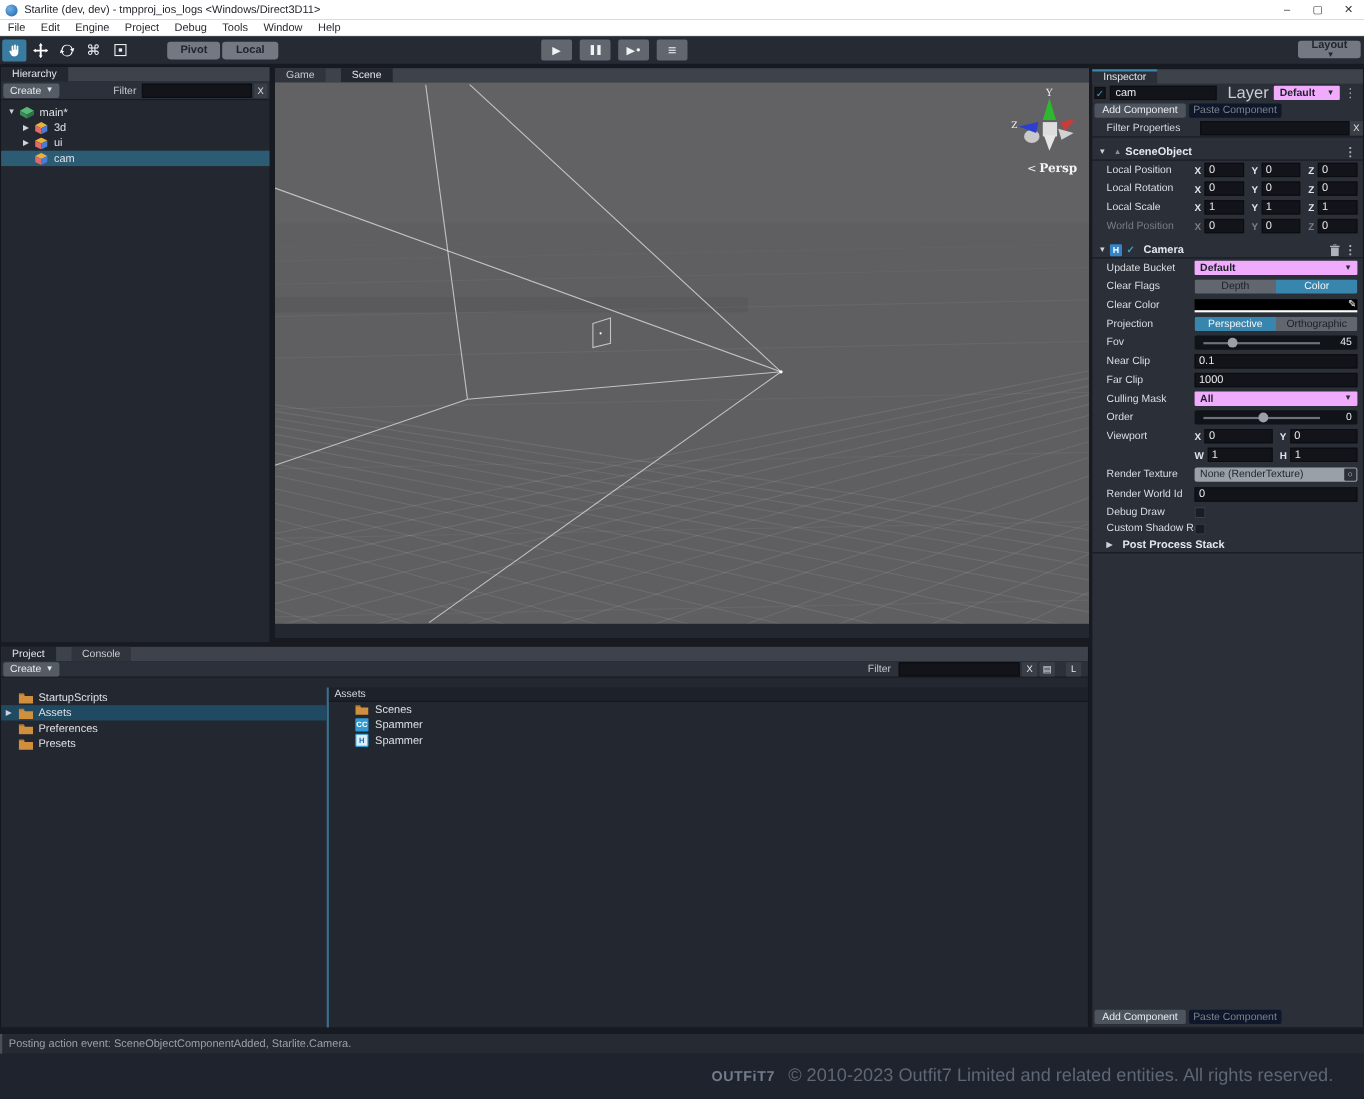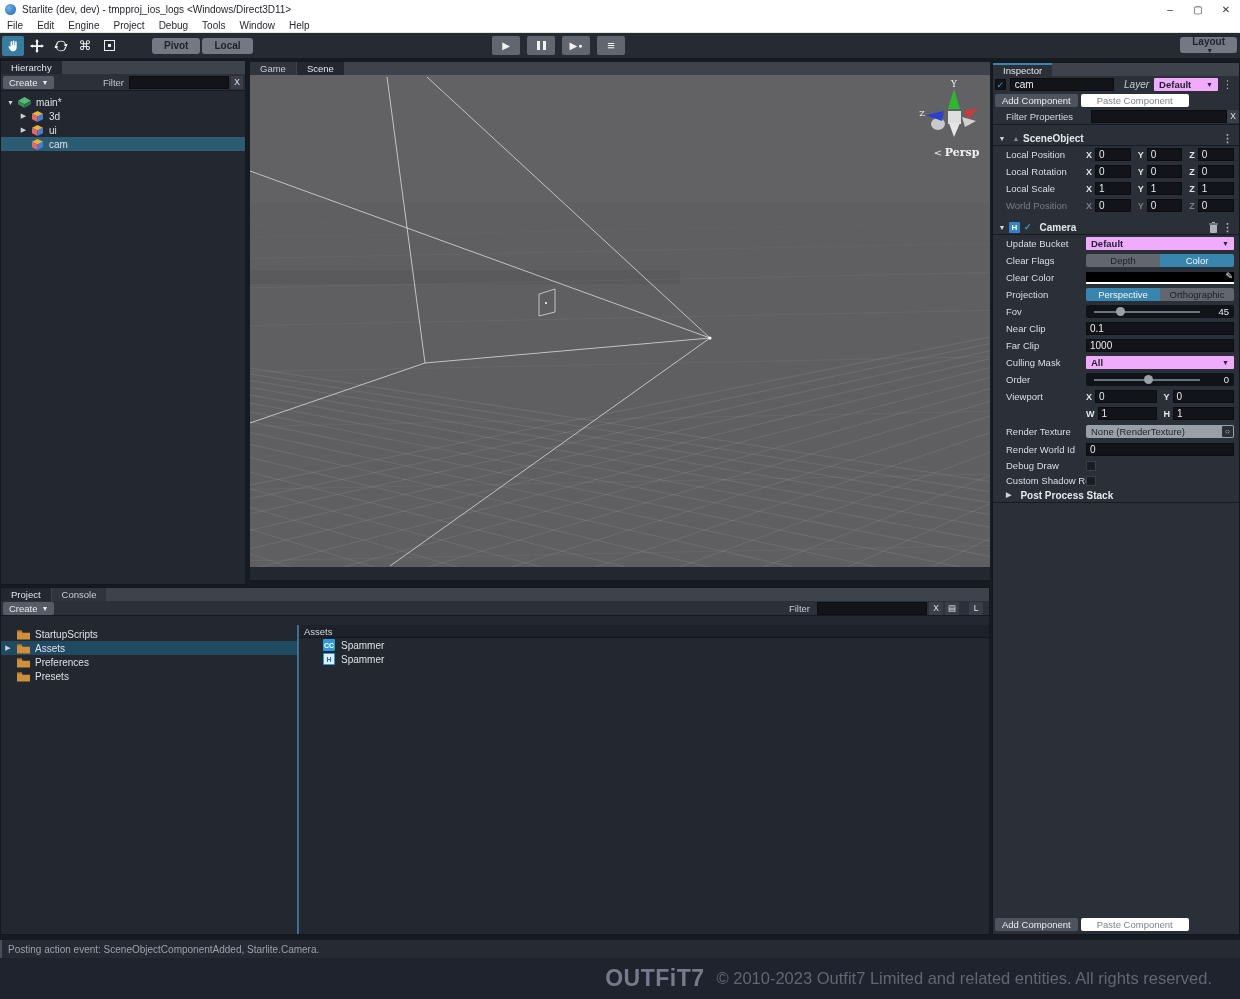--- a/index.html
+++ b/index.html
@@ -25,21 +25,21 @@
   .pl-group { display:flex; margin-left:32px; }
   .gray-btn { background:#737882; color:#20242e; font-size:10px; font-weight:bold; height:16px; padding:0 12px; border-radius:3px; display:flex; align-items:center; justify-content:center; }
   .pl-group .gray-btn { margin-right:2px; min-width:48px; }
   .play-group { position:absolute; left:492px; top:36px; display:flex; gap:7px; }
   .play-btn { width:28px; height:19px; background:#61666f; border-radius:2px; color:#f0f2f4; font-size:10px; display:flex; align-items:center; justify-content:center; gap:1px; }
   .pause-bars i { display:inline-block; width:3px; height:9px; background:#f0f2f4; margin:0 1px; }
   .layout-btn { position:absolute; right:3px; top:37px;flex-direction:column; }
 
   
   .tabstrip { height:13px; background:#3e434b; display:flex; font-size:9.5px; }
-  .tab { padding:0 10px; display:flex; align-items:center; color:#c9cdd3; background:#30343d; margin-right:1px; }
+  .tab { padding:0 10px; display:flex; align-items:center; color:#c9cdd3; background:#30343d; margin-right:14px; }
   .tab.active { background:#23272f; color:#e3e6ea; }
   .dark-input { background:#12141a; border:1px solid #0b0d11; color:#e8eaee; font-size:10px; height:13px; }
   .x-btn { width:12px; height:13px; background:#3a3f47; color:#dfe2e6; font-size:8.5px; display:flex; align-items:center; justify-content:center; }
   .kebab { color:#aeb3ba; font-size:11px; padding:0 4px; }
 
   
   .hierarchy { position:absolute; left:0; top:60px; width:246px; height:525px; background:#23272f; border:1px solid #14171d; }
   .hier-toolbar { height:17px; background:#2b303a; display:flex; align-items:center; padding:0 2px; border-bottom:1px solid #171a20; }
   .create-btn { background:#565c66; color:#e6e9ed; font-size:9.5px; height:13px; padding:0 6px; border-radius:2px; display:flex; align-items:center; gap:4px; }
   .create-btn .dd { font-size:7px; }
@@ -56,27 +56,27 @@
   .vp-btn { padding:0 7px; height:13px; display:flex; align-items:center; border-right:1px solid #6b6b6e; background:rgba(0,0,0,0.04); }
   .vp-right { margin-left:auto; display:flex; }
   .viewport { position:relative; width:740px; height:492px; background:#5f5f62; overflow:hidden; }
 
   
   .inspector { position:absolute; left:992px; top:62px; width:248px; height:873px; background:#2b2f38; border:1px solid #14171d; }
   .inspector .tabstrip .tab.active { border-top:2px solid #3a86ae; background:#2b2f38; }
   .name-row { height:16px; display:flex; align-items:center; padding:1px 2px; }
   .chk { width:11px; height:11px; background:#12141a; border:1px solid #0b0d11; color:#3fa0c8; font-size:9px; line-height:10px; text-align:center; }
   .name-field { width:108px; margin-left:4px; padding:0 4px; display:flex; align-items:center; }
-  .layer-label { font-size:10px; color:#c9cdd3; margin-left:10px;font-style:italic; }
+  .layer-label { font-size:15px; color:#c9cdd3; margin-left:10px; }
   .dd-gray { background:#f0abfc; color:#1c2029; font-size:9.5px; font-weight:bold; height:13px; display:flex; align-items:center; padding:0 5px; border-radius:1px; position:relative; }
   .dd-gray .dd { margin-left:auto; font-size:7px; color:#262b33; }
   .layer-dd { width:66px; margin-left:5px; }
   .comp-btn-row { height:16px; display:flex; align-items:center; padding:0 2px; gap:3px; }
   .add-comp { background:#4e545e; color:#e9ebef; font-size:9.5px; height:13px; padding:0 7px; border-radius:2px; display:flex; align-items:center; }
-  .paste-comp { background:#ffffff; color:#7c838d; font-size:9.5px; height:13px; padding:0 16px; border-radius:2px; display:flex; align-items:center; }
+  .paste-comp { background:#0f172a; color:#7c838d; font-size:9.5px; height:13px; padding:0 4px; border-radius:2px; display:flex; align-items:center; }
   .filter-props { height:17px; display:flex; align-items:center; padding:0 0 0 13px; border-bottom:1px solid #171a20; }
   .filter-props .lbl { font-size:9.5px; color:#d5d8dd; }
   .filter-props input { flex:1; margin-left:18px; }
   .sec-header { height:15px; display:flex; align-items:center; font-size:10px; color:#e4e7eb; font-weight:bold; padding:0 2px; border-bottom:1px solid #171a20; margin-top:6px; }
   .sec-header .arrow { font-size:7px; color:#cfd3d9; width:14px; text-align:center; }
   .sec-header .mini { font-size:7px; color:#8a9099; width:14px; text-align:center; }
   .sec-header .right { margin-left:auto; display:flex; align-items:center; }
   .comp-icon { width:11px; height:11px; background:#3584c7; color:#fff; font-size:8px; font-weight:bold; text-align:center; line-height:11px; border-radius:1px; margin-right:4px; }
   .prop-row { height:17px; display:flex; align-items:center; padding-left:13px; padding-right:5px; }
   .prop-label { width:80px; font-size:9.5px; color:#dbdee3; flex-shrink:0; white-space:nowrap; overflow:hidden; }
@@ -117,21 +117,21 @@
   .assets-header { height:13px; background:#1d2129; display:flex; align-items:center; font-size:9.5px; color:#d5d8dd; padding-left:5px; border-bottom:1px solid #14171d; }
   .asset-row { height:14px; display:flex; align-items:center; font-size:10px; color:#dde0e5; padding-left:24px; }
   .asset-icon { width:12px; height:12px; margin-right:6px; font-size:7px; font-weight:bold; display:flex; align-items:center; justify-content:center; border-radius:1px; }
   .icon-cc { background:#2e9ad6; color:#fff; }
   .icon-h { background:#ddeefb; color:#1f6fb2; border:1px solid #2e9ad6; }
 
   
   .statusbar { position:absolute; left:0; top:940px; width:1240px; height:18px; background:#262a33; display:flex; align-items:center; border-left:2px solid #4a5058; }
   .statusbar span { font-size:10px; color:#9aa1ac; margin-left:6px; }
   .footer { position:absolute; left:0; top:958px; width:1240px; height:41px; background:#1f232d; display:flex; align-items:center; justify-content:flex-end; padding-right:28px; gap:12px; }
-  .footer .logo { font-size:23px; font-weight:bold; color:#747c8c; letter-spacing:0.5px;margin-left:35px; }
+  .footer .logo { font-size:13px; font-weight:bold; color:#747c8c; letter-spacing:0.5px;margin-left:35px; }
   .footer .copy { font-size:16.5px; color:#5f6775; }
 
   svg text { font-family:"DejaVu Serif", serif; }
 </style>
 </head>
 <body>
 
 <div id="app">
 
   <div class="titlebar">
@@ -650,20 +650,27 @@
           <svg class="tree-icon" viewBox="0 0 14 11">
               <path d="M0 2h5l1 1.5h8V11H0z" fill="#d08f3c"></path>
               <path d="M0 1h5l1 1.5H0z" fill="#b87a2e"></path>
             </svg>
           <span>Presets</span>
         </div>
       </div>
       <div class="assets-pane">
         <div class="assets-header">Assets</div>
         <div class="asset-row">
+          <svg class="asset-icon" viewBox="0 0 14 11">
+              <path d="M0 2h5l1 1.5h8V11H0z" fill="#d08f3c"></path>
+              <path d="M0 1h5l1 1.5H0z" fill="#b87a2e"></path>
+            </svg>
+          <span>Scenes</span>
+        </div>
+        <div class="asset-row">
           <span class="asset-icon icon-cc">CC</span>
           <span>Spammer</span>
         </div>
         <div class="asset-row">
           <span class="asset-icon icon-h">H</span>
           <span>Spammer</span>
         </div>
       </div>
     </div>
   </div>

